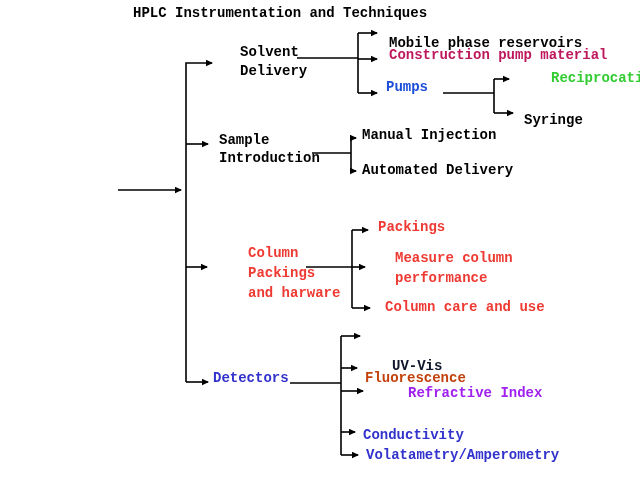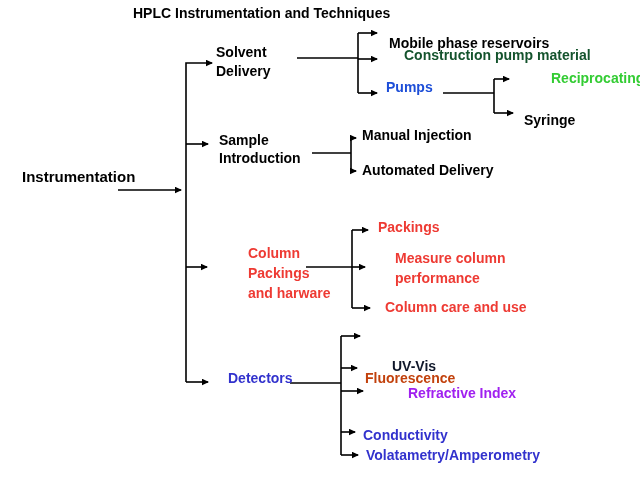--- a/index.html
+++ b/index.html
@@ -2,21 +2,21 @@
 <html><head>
 <meta charset="utf-8">
 <style>
   html,body{margin:0;padding:0;background:#ffffff;}
   #canvas{
     position:relative;width:640px;height:480px;background:#ffffff;overflow:hidden;
     font-family:"Liberation Sans",sans-serif;
   }
   .lbl{
     position:absolute;
-    font-family:Liberation Sans, sans-serif;
+    font-family:Liberation Mono, monospace;
     font-weight:bold;
     font-size:14px;
     line-height:15px;
     color:#000;
     white-space:pre-line;
   }
   .lh18{line-height:18px;}
   .lh19{line-height:19px;}
   .lh20{line-height:20px;margin-left:21px;}
   .title{font-size:14px;}
@@ -70,28 +70,27 @@
       <path d="M341,336 H360" marker-end="url(#arw)"></path>
       <path d="M341,368 H357" marker-end="url(#arw)"></path>
       <path d="M341,391 H363" marker-end="url(#arw)"></path>
       <path d="M341,432 H355" marker-end="url(#arw)"></path>
       <path d="M341,455 H358" marker-end="url(#arw)"></path>
     </g>
   </svg>
 
   <div class="lbl title" style="left: 133px; top: 6px; color: rgb(0, 0, 0);">HPLC Instrumentation and Techniques</div>
 
-  <div class="lbl root" style="left: 22px; top: 169px; color: rgb(0, 0, 0);">Instrumentation</div>
 
-  <div class="lbl lh19" style="left: 216px; top: 43px; color: rgb(0, 0, 0);">Solvent
+  <div class="lbl lh19" style="left: 240px; top: 43px; color: rgb(0, 0, 0);">Solvent
 Delivery</div>
 
   <div class="lbl" style="left: 389px; top: 36px; color: rgb(0, 0, 0);">Mobile phase reservoirs</div>
 
-  <div class="lbl" style="left: 404px; top: 48px; color: #14532d;">Construction pump material</div>
+  <div class="lbl" style="left: 389px; top: 48px; color: #be185d;">Construction pump material</div>
 
   <div class="lbl" style="left: 386px; top: 80px; color: #1d4ed8;">Pumps</div>
 
   <div class="lbl" style="left: 551px; top: 71px; color: rgb(51, 204, 51); text-align: center;">Reciprocating</div>
 
   <div class="lbl" style="left: 524px; top: 113px; color: rgb(0, 0, 0);">Syringe</div>
 
   <div class="lbl lh18" style="left: 219px; top: 131px; color: rgb(0, 0, 0);">Sample
 Introduction</div>
 
@@ -103,21 +102,21 @@
 Packings
 and harware</div>
 
   <div class="lbl" style="left: 378px; top: 220px; color: rgb(238, 58, 51);">Packings</div>
 
   <div class="lbl lh20" style="left: 374px; top: 248px; color: rgb(238, 58, 51);">Measure column
 performance</div>
 
   <div class="lbl" style="left: 385px; top: 300px; color: rgb(238, 58, 51);">Column care and use</div>
 
-  <div class="lbl" style="left: 215px; top: 371px; color: rgb(50, 50, 205); padding-left: 13px;">Detectors</div>
+  <div class="lbl" style="left: 200px; top: 371px; color: rgb(50, 50, 205); padding-left: 13px;">Detectors</div>
 
   <div class="lbl" style="left: 392px; top: 331px; color: #0f172a; margin-top: 28px;">UV-Vis</div>
 
   <div class="lbl" style="left: 365px; top: 371px; color: #c2410c;">Fluorescence</div>
 
   <div class="lbl" style="left: 376px; top: 386px; color: rgb(160, 32, 240); margin-left: 32px;">Refractive Index</div>
 
   <div class="lbl" style="left: 363px; top: 428px; color: rgb(50, 50, 205);">Conductivity</div>
 
   <div class="lbl" style="left: 366px; top: 448px; color: rgb(50, 50, 205);">Volatametry/Amperometry</div>

